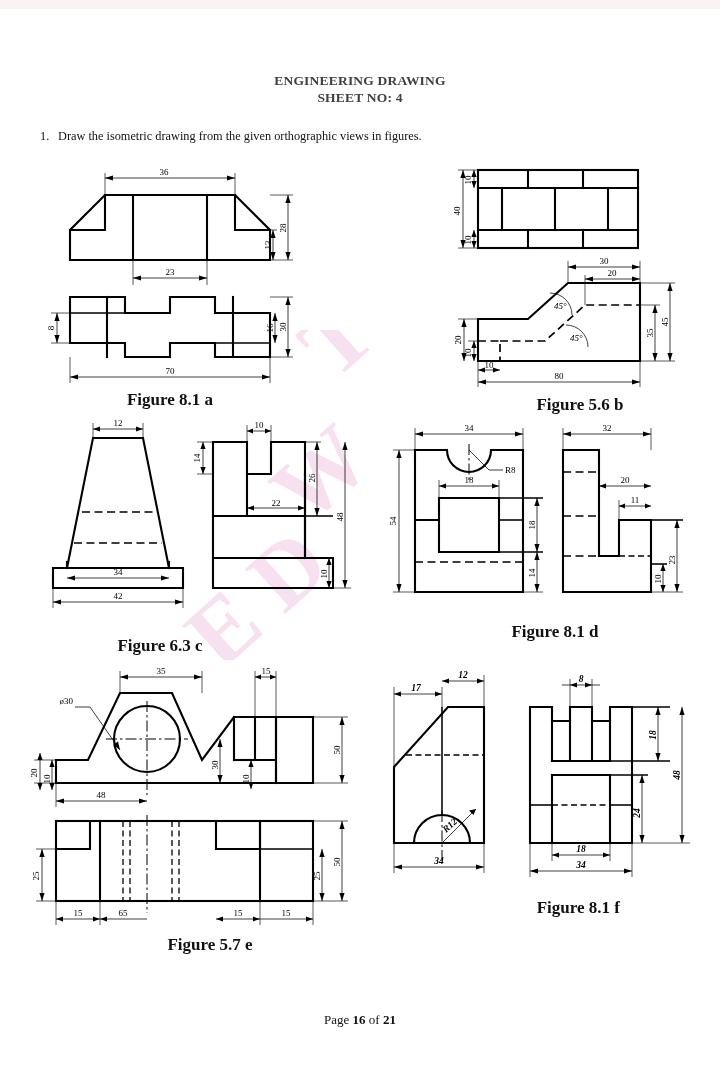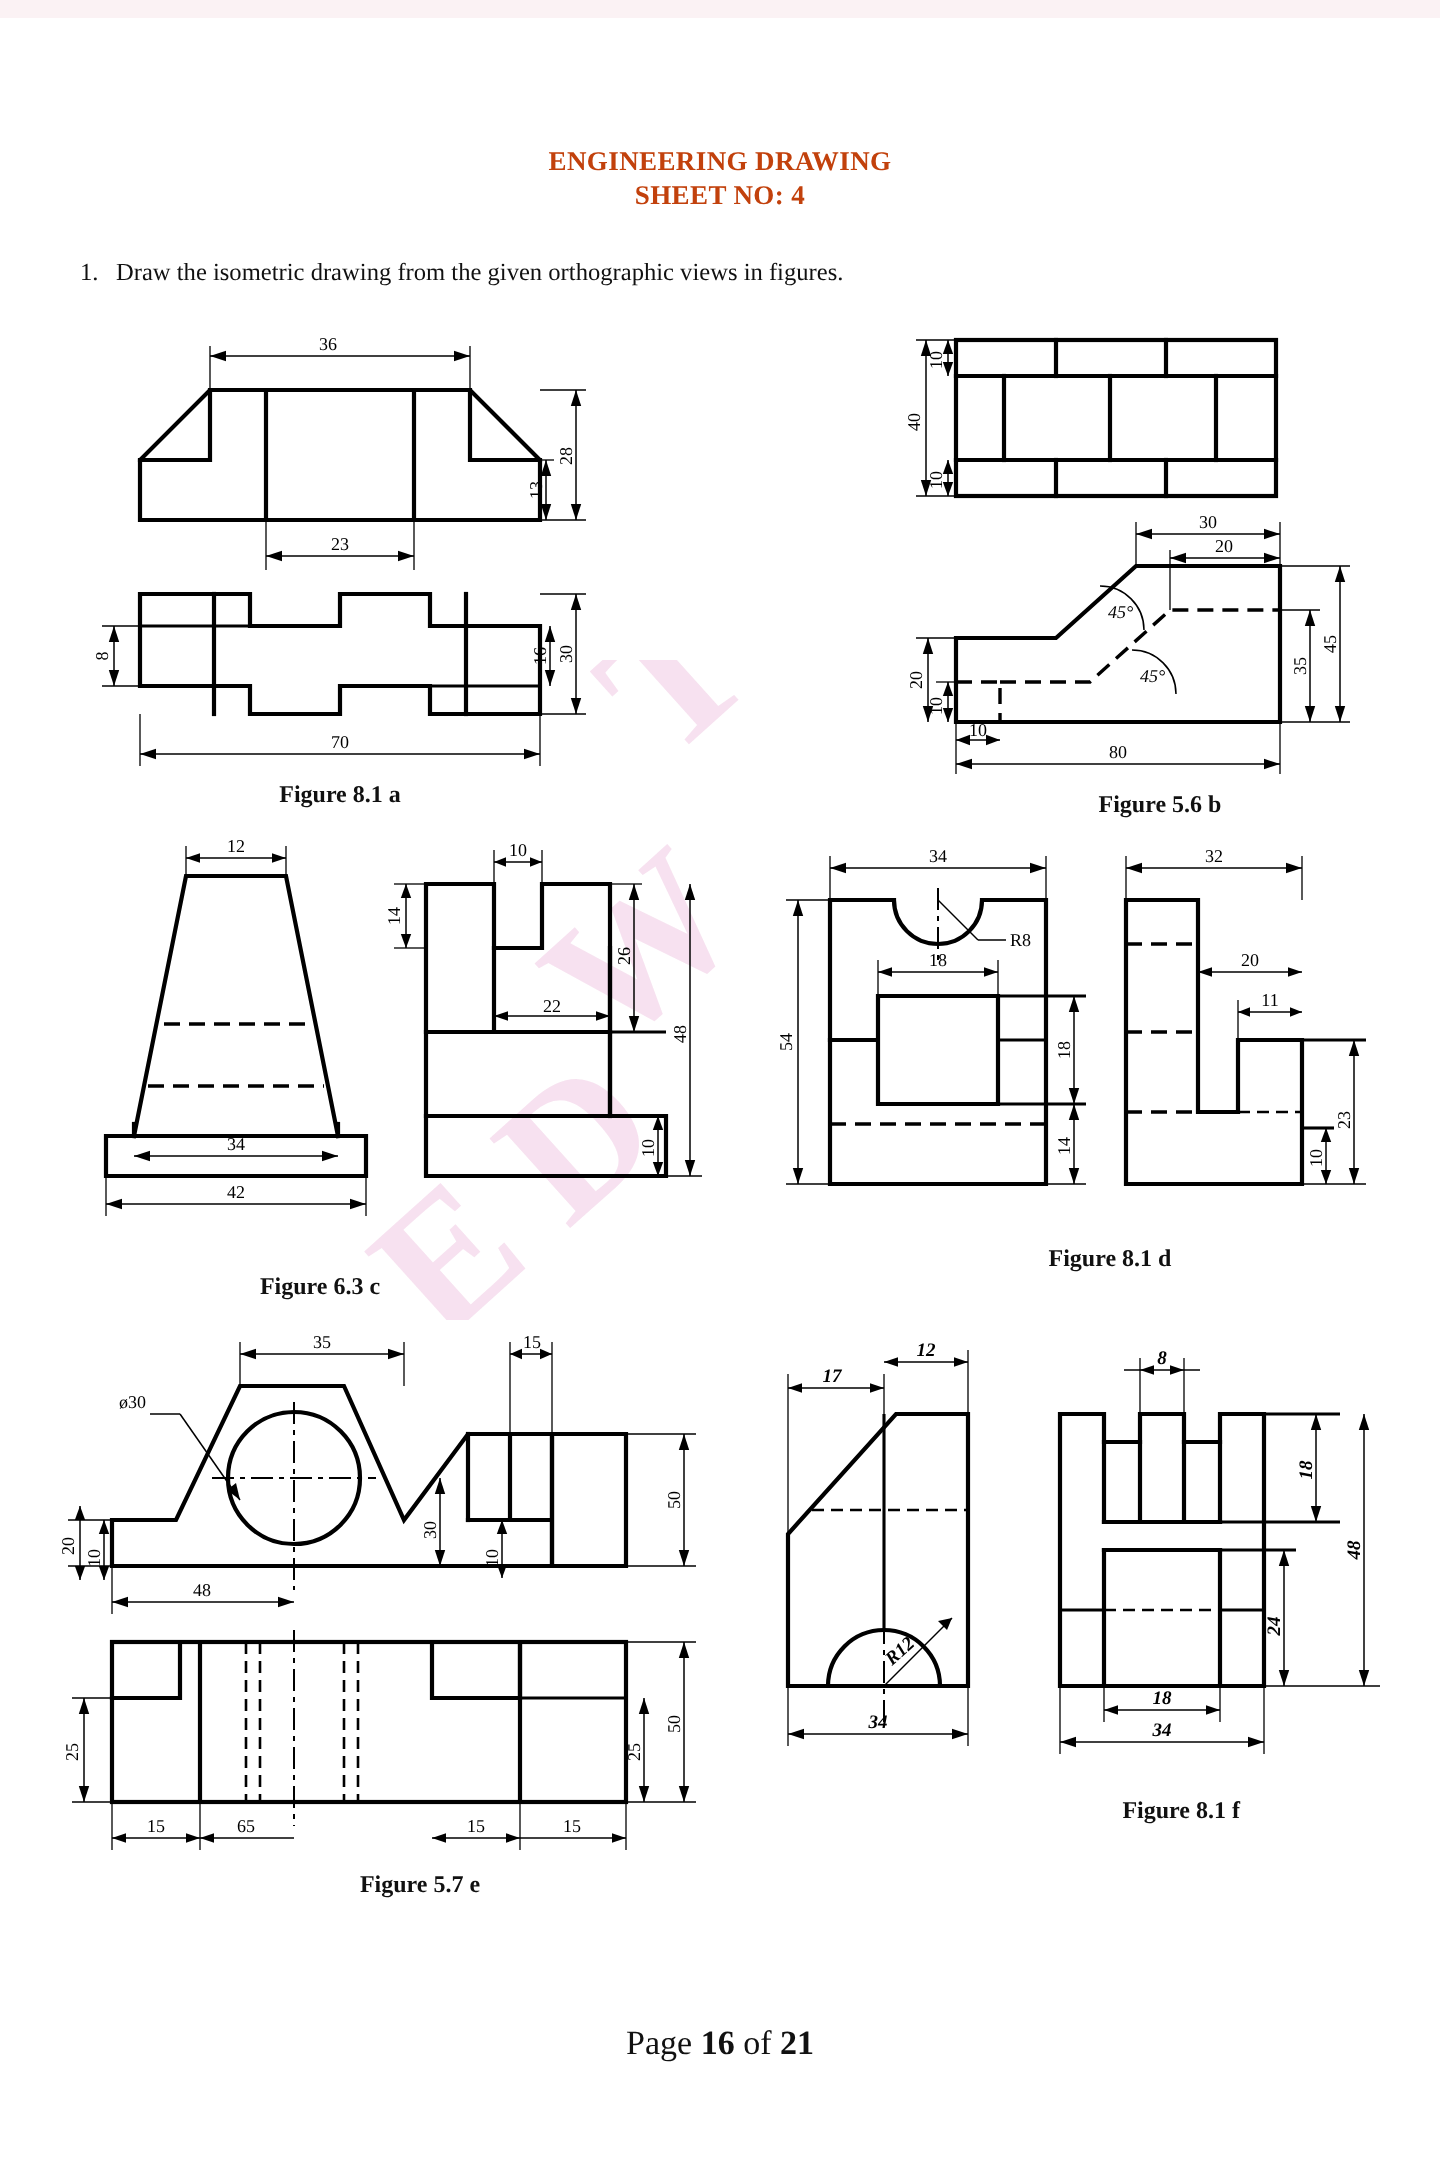--- a/index.html
+++ b/index.html
@@ -9,28 +9,28 @@
     overflow:hidden;margin:0 auto;
   }
   .topstrip{position:absolute;left:0;top:0;width:720px;height:9px;background:#fbf2f4;}
   .watermark{
     position:absolute;left:150px;top:330px;width:430px;height:330px;
     pointer-events:none;opacity:.85;
   }
   .watermark svg{width:100%;height:100%;}
 
   .title-block{position:absolute;left:0;top:72px;width:720px;text-align:center;}
-  .title-line{font-weight:bold;font-size:13.5px;color:#c2410c;letter-spacing:.2px;line-height:17px;}
+  .title-line{font-weight:bold;font-size:13.5px;color:#404040;letter-spacing:.2px;line-height:17px;}
 
   .question{position:absolute;left:40px;top:129px;width:640px;font-size:12.3px;color:#111;}
   .q-num{display:inline-block;width:18px;}
 
-  .fig-cap{position:absolute;font-weight:bold;font-size:12px;color:#111;text-align:center;}
-
-  .footer{position:absolute;left:0;top:1012px;width:720px;text-align:center;font-size:17px;color:#111;}
+  .fig-cap{position:absolute;font-weight:bold;font-size:17px;color:#111;text-align:center;}
+
+  .footer{position:absolute;left:0;top:1012px;width:720px;text-align:center;font-size:13px;color:#111;}
   .footer b{font-weight:bold;}
 
   svg.dwg{position:absolute;}
   svg.dwg .out{fill:none;stroke:#000;stroke-width:2.1;stroke-linejoin:miter;stroke-linecap:square;}
   svg.dwg .in{fill:none;stroke:#000;stroke-width:1.55;}
   svg.dwg .hid{fill:none;stroke:#000;stroke-width:1.7;stroke-dasharray:8 4.5;}
   svg.dwg .hid2{fill:none;stroke:#000;stroke-width:1.3;stroke-dasharray:6 3.5;}
   svg.dwg .ctr{fill:none;stroke:#000;stroke-width:1;stroke-dasharray:11 3 2.5 3;}
   svg.dwg .dim{fill:none;stroke:#000;stroke-width:.75;}
   svg.dwg .ext{fill:none;stroke:#000;stroke-width:.65;}

